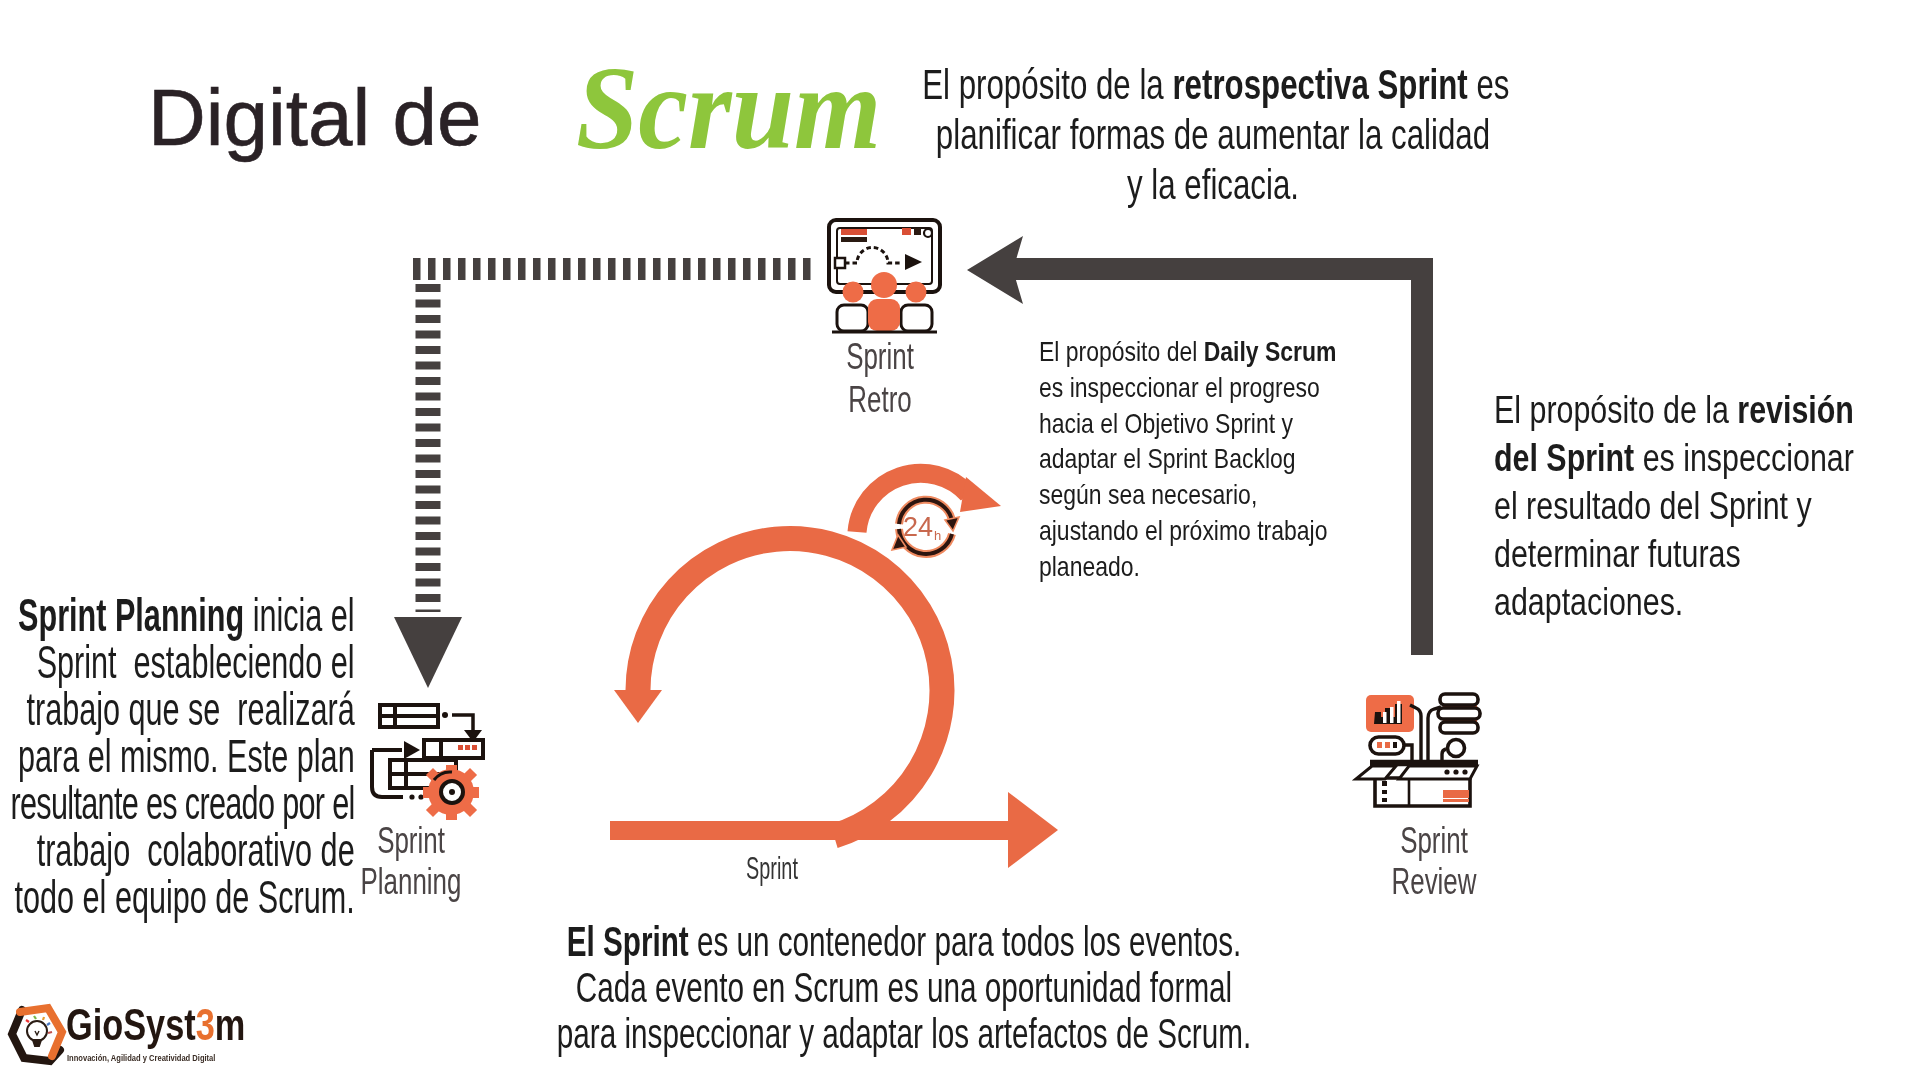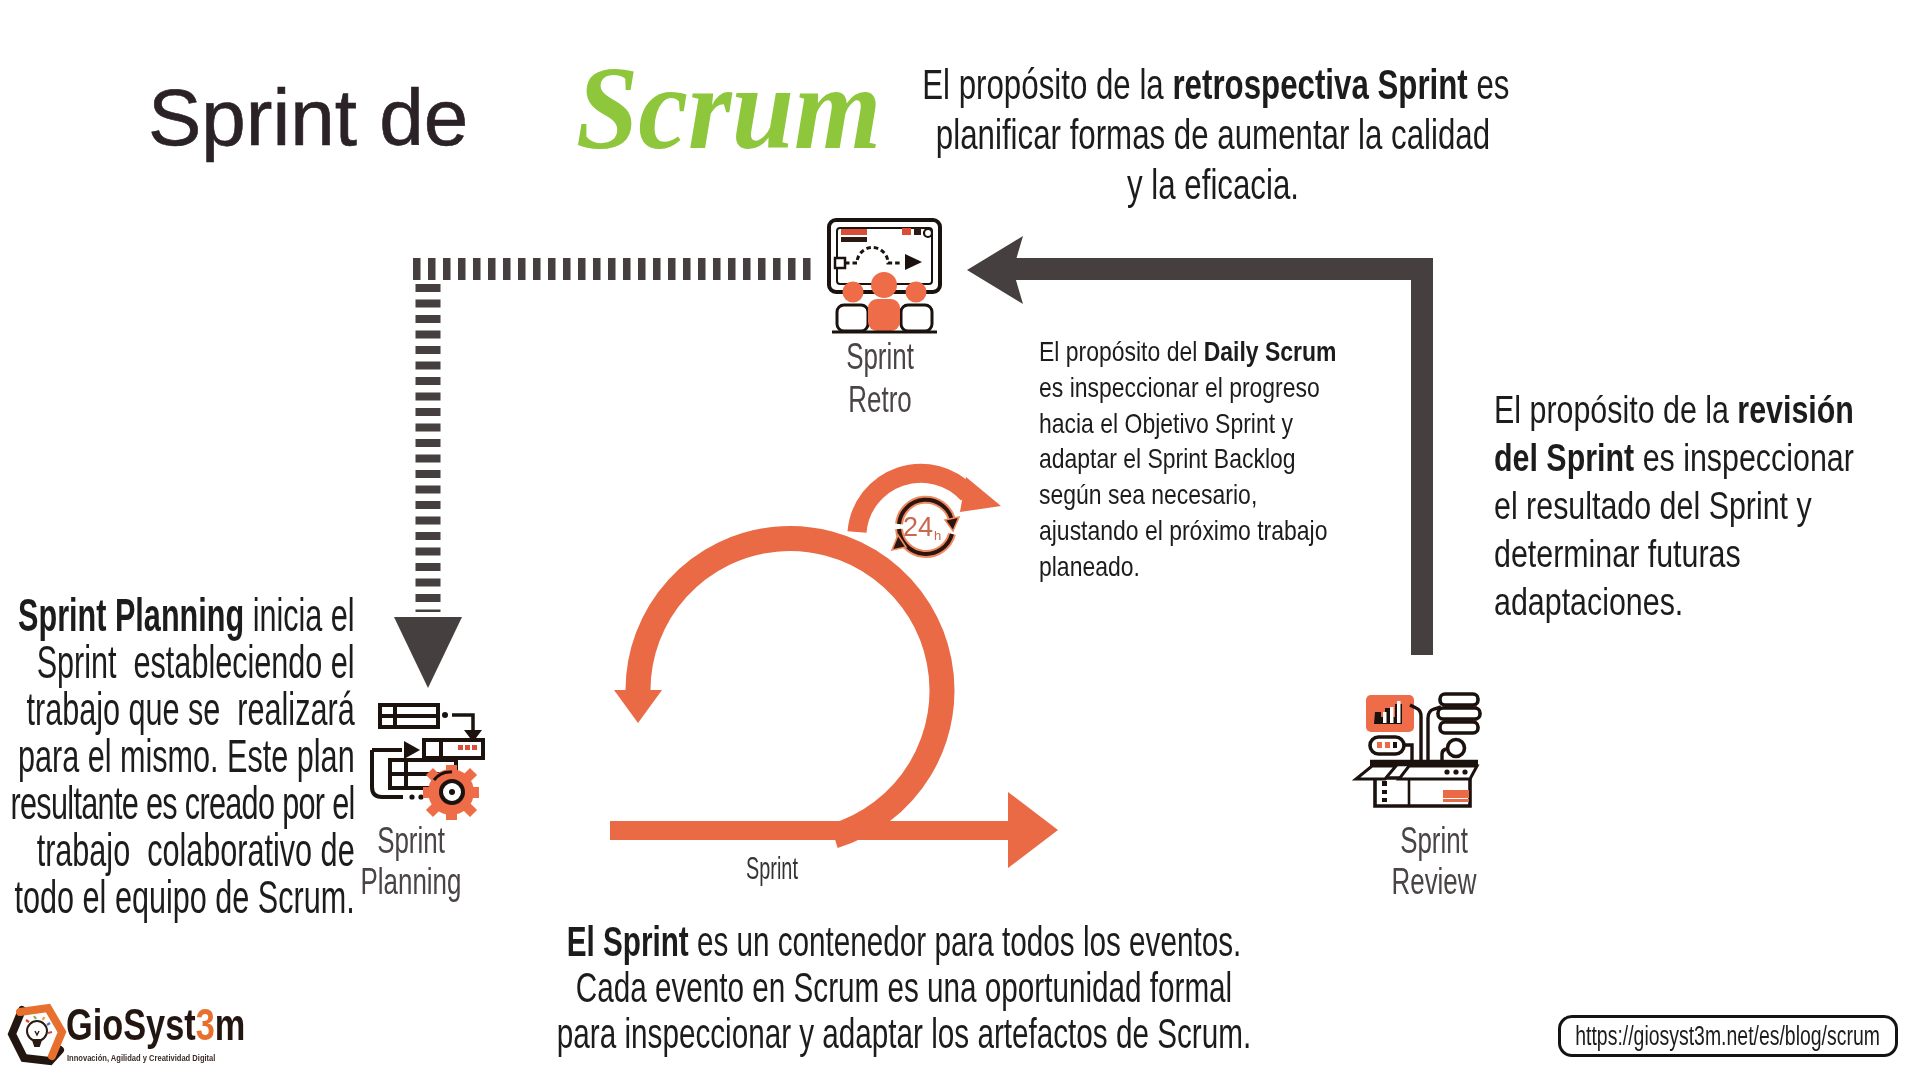--- a/index.html
+++ b/index.html
@@ -166,21 +166,21 @@
   </g>
   <g stroke-width="2.2">
     <line x1="26" y1="1020" x2="29" y2="1022" stroke="#e33"></line>
     <line x1="34" y1="1016" x2="36" y2="1019" stroke="#7ab648"></line>
     <line x1="44" y1="1017" x2="43" y2="1020" stroke="#e89b2e"></line>
     <line x1="50" y1="1023" x2="47" y2="1025" stroke="#4a78c2"></line>
     <line x1="52" y1="1032" x2="48" y2="1033" stroke="#c0504d"></line>
   </g>
 </svg>
 
-<div class="t" style="left:148px;top:72px;font-size:80px;color:#2a2226;-webkit-text-stroke:0.6px #2a2226;transform:scaleX(1.0);transform-origin:left center;">Sprint de</div>
+<div class="t" style="left:148px;top:72px;font-size:80px;color:#2a2226;-webkit-text-stroke:0.6px #2a2226;transform:scaleX(1.0);transform-origin:left center;">Digital de</div>
 <div class="t" style="left:576px;top:41px;font-size:118px;font-family:'Liberation Serif',serif;font-weight:bold;font-style:italic;color:#8ec63c;transform:scaleX(0.95);transform-origin:left center;">Scrum</div>
 
 <div class="t cx" style="left:813px;top:59px;width:800px;text-align:center;font-size:43px;line-height:50px;transform:scaleX(0.727);">
 El propósito de la <b>retrospectiva Sprint</b> es<br>planificar formas de aumentar la calidad<br>y la eficacia.
 </div>
 
 <div class="t lx" style="left:1039px;top:334px;font-size:28px;line-height:35.8px;transform:scaleX(0.82);">
 El propósito del <b>Daily Scrum</b><br>es inspeccionar el progreso<br>hacia el Objetivo Sprint y<br>adaptar el Sprint Backlog<br>según sea necesario,<br>ajustando el próximo trabajo<br>planeado.
 </div>
 
@@ -197,17 +197,14 @@
 </div>
 
 <div class="t cx" style="left:780px;top:336px;width:200px;text-align:center;font-size:36px;line-height:42.5px;color:#4a4445;transform:scaleX(0.72);">Sprint<br>Retro</div>
 <div class="t cx" style="left:311px;top:820px;width:200px;text-align:center;font-size:36px;line-height:41px;color:#4a4445;transform:scaleX(0.72);">Sprint<br>Planning</div>
 <div class="t cx" style="left:1334px;top:820px;width:200px;text-align:center;font-size:36px;line-height:41px;color:#4a4445;transform:scaleX(0.72);">Sprint<br>Review</div>
 <div class="t cx" style="left:672px;top:851px;width:200px;text-align:center;font-size:31px;color:#343434;transform:scaleX(0.64);">Sprint</div>
 
 <div class="t lx" style="left:66px;top:1000px;font-size:44px;font-weight:bold;color:#231610;transform:scaleX(0.78);">GioSyst<span style="color:#e8702f;">3</span>m</div>
 <div class="t lx" style="left:67px;top:1052.5px;font-size:9px;font-weight:bold;color:#3a2d25;transform:scaleX(0.84);">Innovación, Agilidad y Creatividad Digital</div>
 
-<div class="t" style="left:1558px;top:1015px;width:334px;height:36px;border:3px solid #131313;border-radius:14px;display:flex;justify-content:center;">
-  <span style="display:inline-block;font-size:27px;line-height:36px;transform:scaleX(0.72);">https://giosyst3m.net/es/blog/scrum</span>
-</div>
 
 </div>
 
 </body></html>

